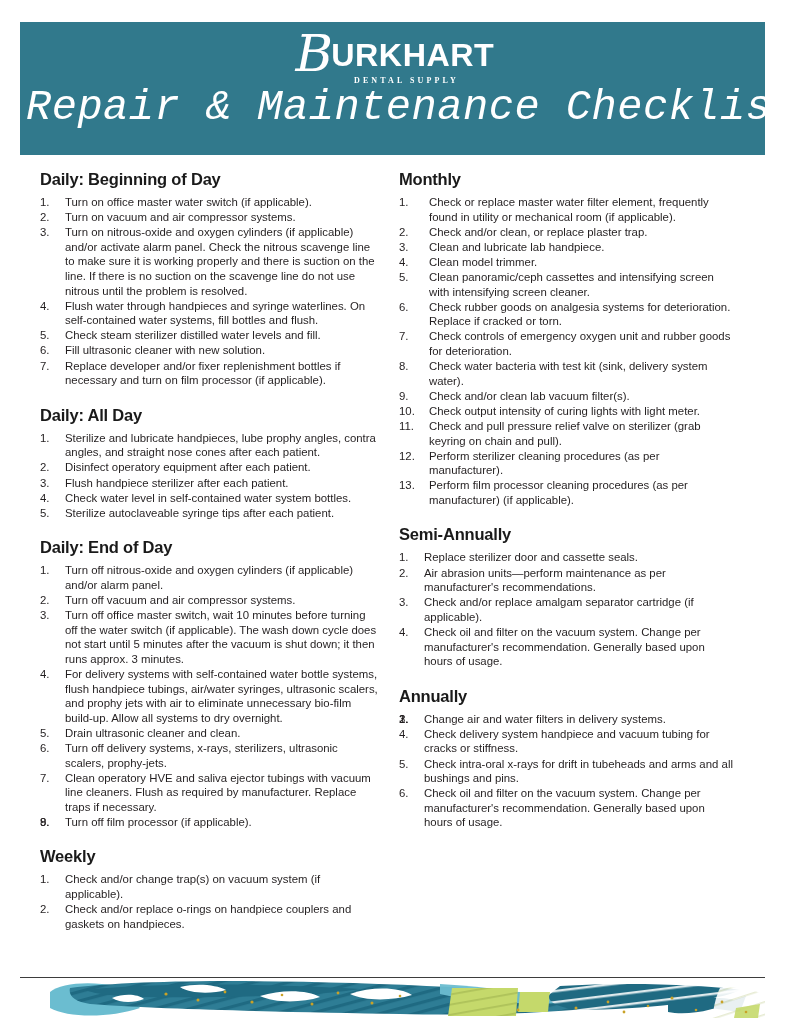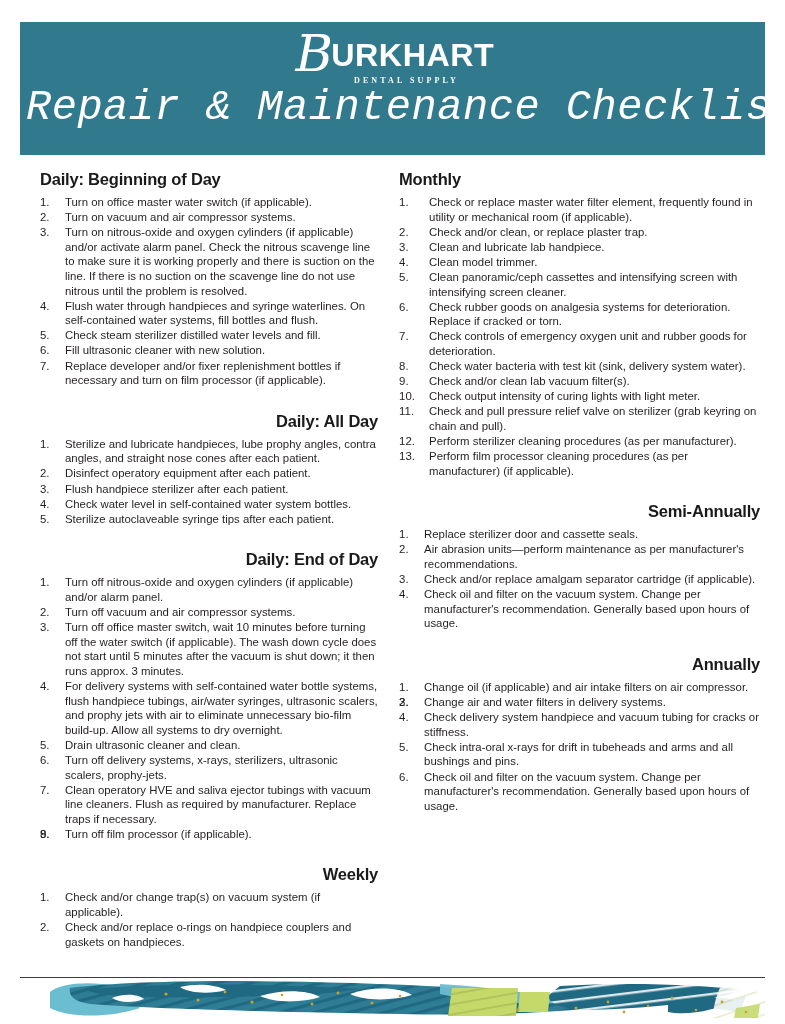--- a/index.html
+++ b/index.html
@@ -106,32 +106,32 @@
     left: 0;
     top: 170px;
     width: 785px;
     display: flex;
     gap: 4px;
   }
   .col {
     box-sizing: border-box;
   }
   .col-left  { width: 392px; padding-left: 40px; padding-right: 12px; }
-  .col-right { width: 393px; padding-left: 5px;  padding-right: 25px; }
+  .col-right { width: 393px; padding-left: 5px;  padding-right: 52px; }
 
   .section { margin-bottom: 7px; }
   .section-title {
     font-family: "Liberation Sans", sans-serif;
     font-weight: 700;
     font-size: 16.5px;
     color: #1a1a1a;
     margin: 0 0 6px 0;
     letter-spacing: -0.2px;
   }
-  .section + .section .section-title { margin-top: 24px; text-align: right; }
+  .section + .section .section-title { margin-top: 18px; }
 
   ol.items {
     list-style: none;
     margin: 0;
     padding: 0;
   }
   ol.items > li {
     position: relative;
     padding-left: 25px;
     font-size: 11.4px;
@@ -257,21 +257,21 @@
           <ol class="items">
             <li><span class="num">1.</span><span>Replace sterilizer door and cassette seals.</span></li>
             <li><span class="num">2.</span><span>Air abrasion units—perform maintenance as per manufacturer's recommendations.</span></li>
             <li><span class="num">3.</span><span>Check and/or replace amalgam separator cartridge (if applicable).</span></li>
             <li><span class="num">4.</span><span>Check oil and filter on the vacuum system. Change per manufacturer's recommendation. Generally based upon hours of usage.</span></li>
           </ol>
         </div>
         <div class="section">
           <h2 class="section-title">Annually</h2>
           <ol class="items">
-            <li><span class="num">1.</span><span>Change oil (if applicable) and air intake filters on air compressor.</span></li>
+            <li><span class="num">1.</span></li>
             <li><span class="num">2.</span></li>
             <li><span class="num">3.</span><span>Change air and water filters in delivery systems.</span></li>
             <li><span class="num">4.</span><span>Check delivery system handpiece and vacuum tubing for cracks or stiffness.</span></li>
             <li><span class="num">5.</span><span>Check intra-oral x-rays for drift in tubeheads and arms and all bushings and pins.</span></li>
             <li><span class="num">6.</span><span>Check oil and filter on the vacuum system. Change per manufacturer's recommendation. Generally based upon hours of usage.</span></li>
           </ol>
         </div>
       </div>
   </div>
 

